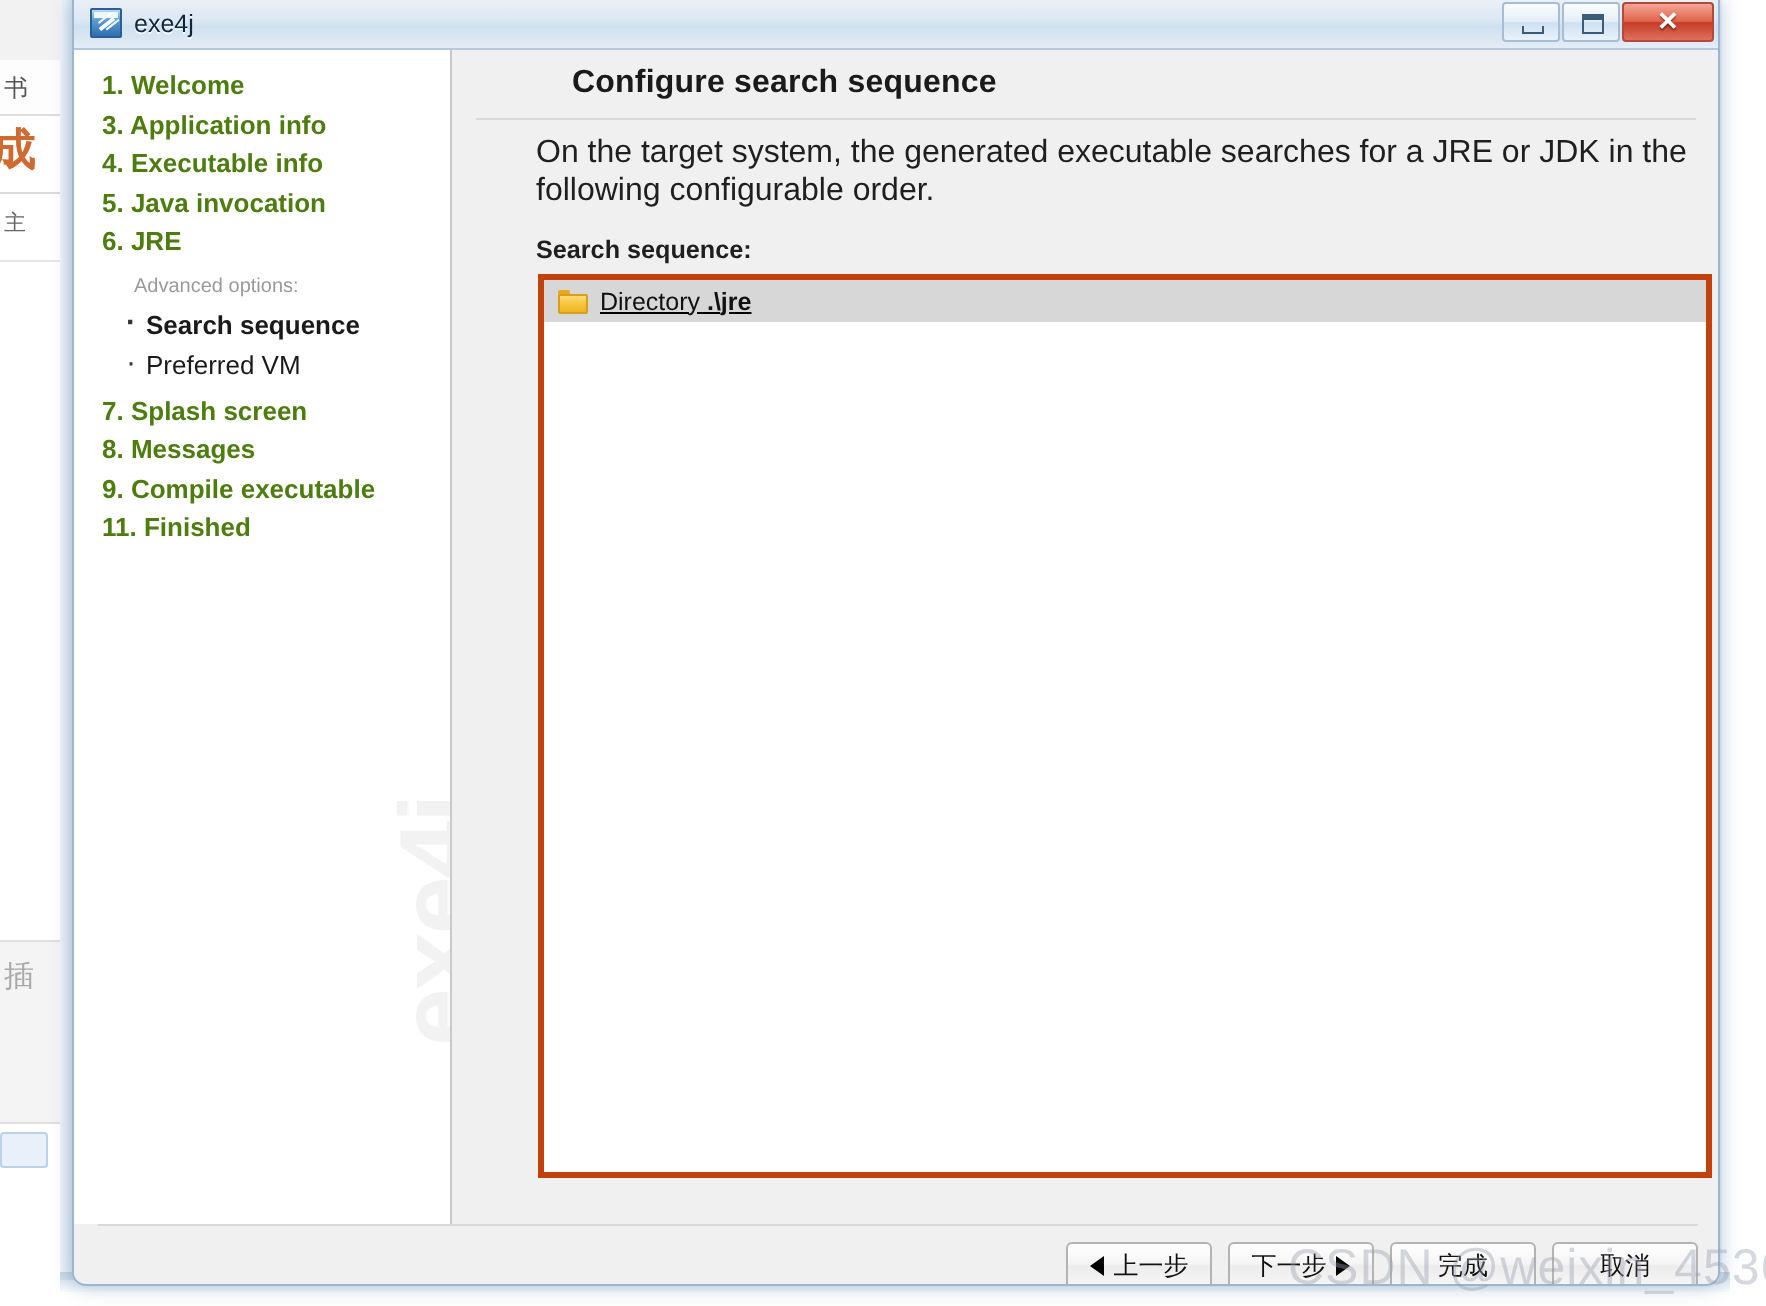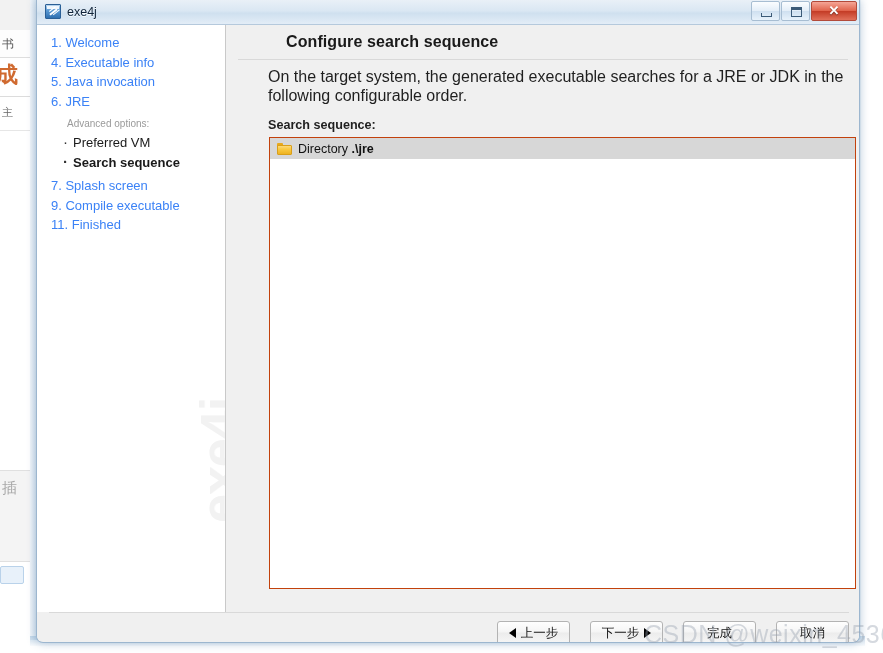--- a/index.html
+++ b/index.html
@@ -157,21 +157,21 @@
   
   .sidebar {
     position: absolute; left: 0; top: 25px; width: 188px; height: 587px;
     background: #ffffff; border-right: 1px solid #c9c9c9;
     overflow: hidden;
   }
   .nav {
     position: absolute; left: 14px; top: 8px; width: 175px;
   }
   .nav-item {
-    font-size: 13px; color: #3b82f6; line-height: 19.5px; white-space: nowrap;
+    font-size: 13px; color: #4d7c0f; line-height: 19.5px; white-space: nowrap; font-weight: bold;
   }
   .nav-adv {
     font-size: 10px; color: #9a9a9a; line-height: 19px; padding-left: 16px;
     margin-top: 3px;
   }
   .nav-sub {
     font-size: 13px; color: #1a1a1a; line-height: 20px; padding-left: 22px;
     position: relative; white-space: nowrap;
   }
   .nav-sub::before {
@@ -206,21 +206,21 @@
   .page-desc {
     position: absolute; left: 42px; top: 42px; width: 588px;
     font-size: 16px; color: #1f1f1f; line-height: 19px;
   }
   .field-label {
     position: absolute; left: 42px; top: 93px; font-size: 12.6px; color: #1f1f1f; font-weight: bold;
   }
 
   .listbox {
     position: absolute; left: 43px; top: 112px; width: 587px; height: 452px;
-    background: #ffffff; border: 1px solid #c2410c; box-sizing: border-box;
+    background: #ffffff; border: 3px solid #c2410c; box-sizing: border-box; text-decoration: underline;
   }
   .list-row {
     position: relative; height: 21px; background: #d7d7d7;
     display: flex; align-items: center; padding-left: 7px; box-sizing: border-box;
   }
   .folder-icon {
     width: 15px; height: 12px; position: relative; flex: 0 0 auto; margin-right: 6px;
   }
   .folder-icon .tab {
     position: absolute; left: 0; top: 0; width: 6px; height: 3px;
@@ -237,21 +237,21 @@
   
   .footer {
     position: absolute; left: 0; top: 612px; width: 822px; height: 29px;
     background: #f0f0f0;
   }
   .footer-rule {
     position: absolute; left: 12px; top: 0px; width: 800px; height: 1px;
     background: #d9d9d9;
   }
   .fbtns {
-    position: absolute; right: 10px; top: 9px; display: flex; gap: 20px; justify-content: center;
+    position: absolute; right: 10px; top: 9px; display: flex; gap: 8px; justify-content: center;
   }
   .fbtn {
     height: 24px; min-width: 73px; box-sizing: border-box;
     border: 1px solid #b3b3b3; border-radius: 3px;
     background: linear-gradient(to bottom, #fefefe 0%, #f5f5f5 45%, #ececec 50%, #f7f7f7 100%);
     font-size: 12.5px; color: #111; display: flex; align-items: center;
     justify-content: center; gap: 5px; padding: 0 10px;
     font-family: "Liberation Sans", "DejaVu Sans", sans-serif;
   }
   .tri-left {
@@ -329,32 +329,34 @@
         </div>
         <div class="wbtn close">
           <span class="glyph-close">✕</span>
         </div>
       </div>
     </div>
 
     <div class="sidebar">
       <div class="nav">
         <div class="nav-item">1. Welcome</div>
+        <div class="nav-item">3. Application info</div>
         <div class="nav-item">4. Executable info</div>
         <div class="nav-item">5. Java invocation</div>
         <div class="nav-item">6. JRE</div>
 
         <div class="nav-adv">Advanced options:</div>
 
+        <div class="nav-sub active">Search sequence</div>
         <div class="nav-sub">Preferred VM</div>
-        <div class="nav-sub active">Search sequence</div>
 
         <div class="nav-gap"></div>
 
         <div class="nav-item">7. Splash screen</div>
+        <div class="nav-item">8. Messages</div>
         <div class="nav-item">9. Compile executable</div>
         <div class="nav-item">11. Finished</div>
       </div>
 
       <div class="watermark">exe4j</div>
     </div>
 
     <div class="content">
       <div class="page-title">Configure search sequence</div>
       <div class="title-rule"></div>

